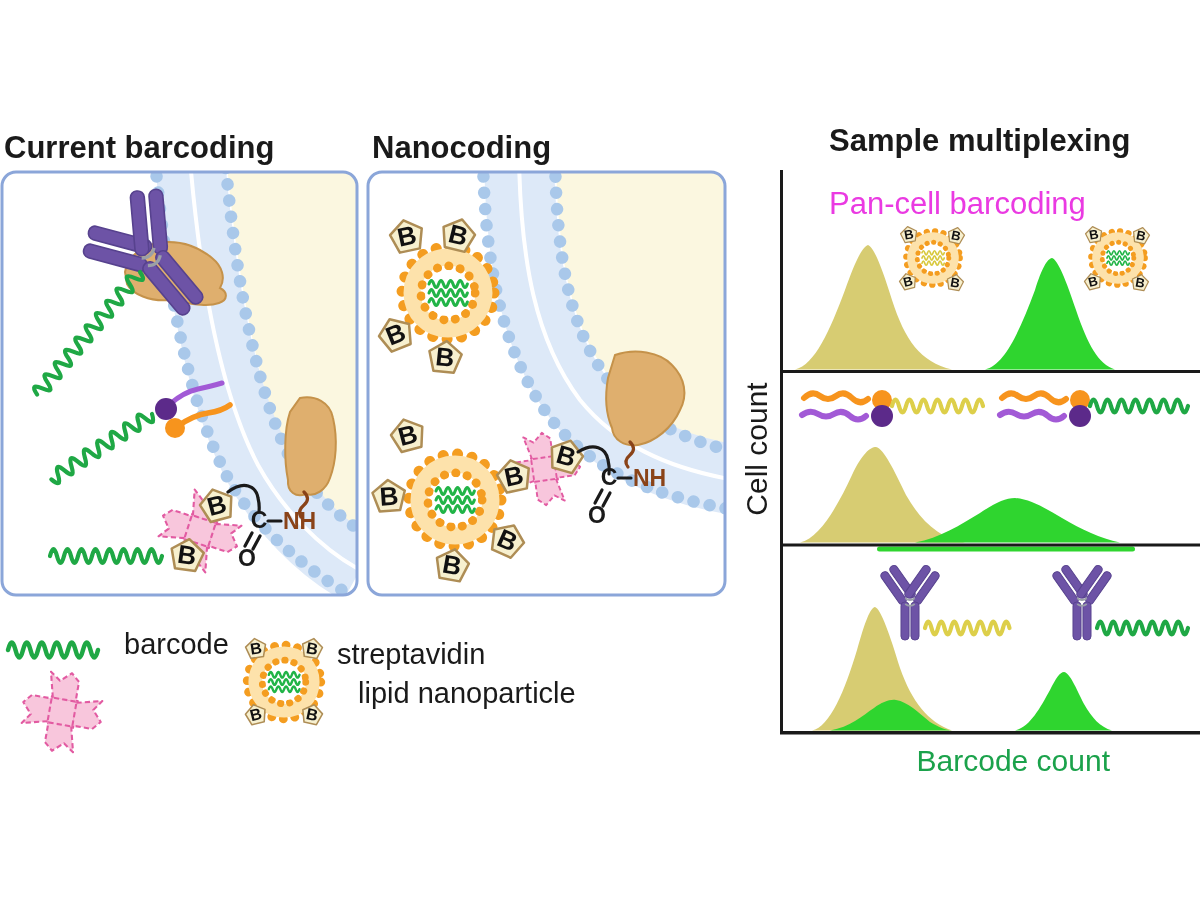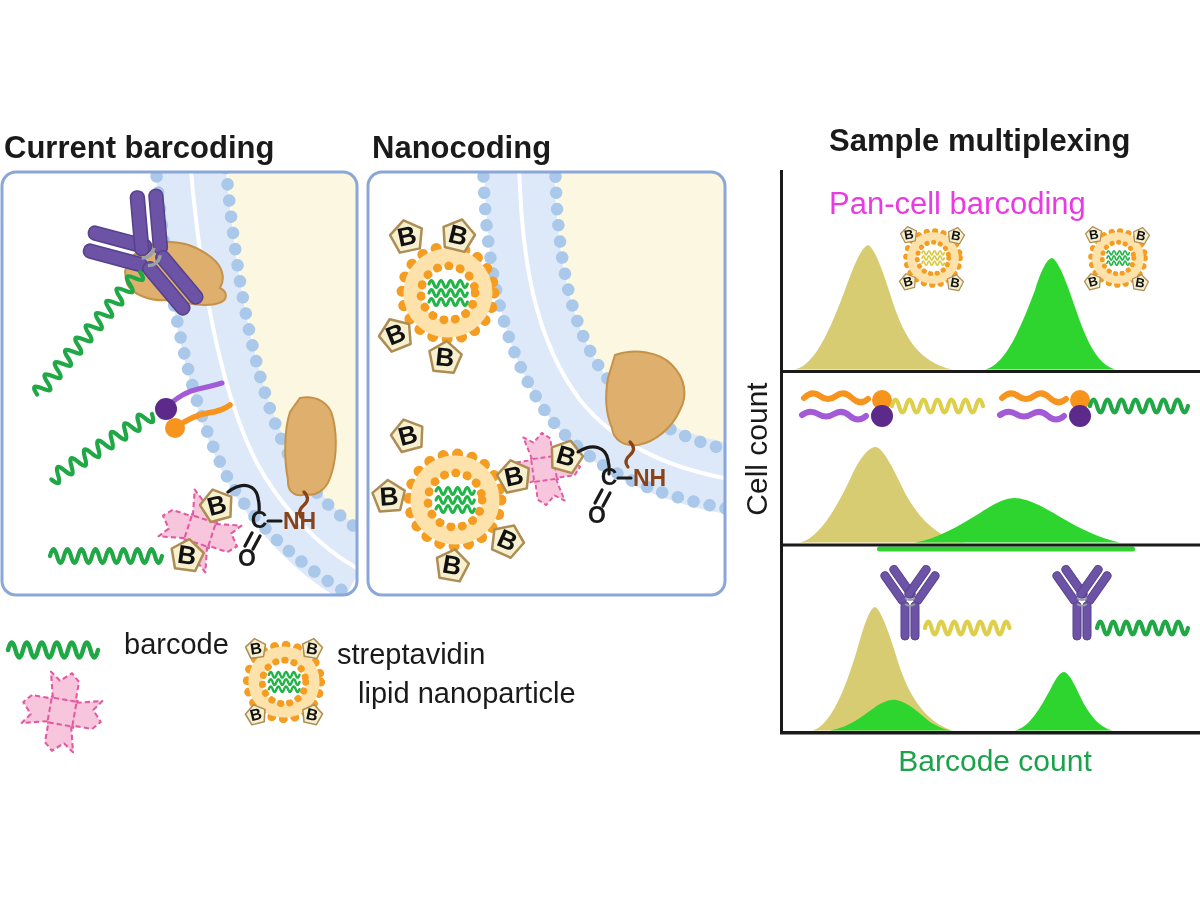--- a/index.html
+++ b/index.html
@@ -7,21 +7,21 @@
           font-family:"Liberation Sans", sans-serif;}
   .canvas svg{position:absolute;left:0;top:0;}
   .lbl{position:absolute;color:#1a1a1a;white-space:nowrap;}
   .title{font-size:31px;font-weight:700;letter-spacing:0px;}
   .t-current{left:4px;top:130px;}
   .t-nano{left:372px;top:130px;}
   .t-multi{left:829px;top:123px;}
   .pan-cell{left:793px;top:186px;font-size:31px;font-weight:400;margin-left:36px;}
   .ylabel{left:607px;top:432px;width:300px;text-align:center;font-size:30px;
           transform:rotate(-90deg);}
-  .xlabel{left:880px;top:744px;width:230px;text-align:center;font-size:30px;}
+  .xlabel{left:880px;top:744px;width:230px;text-align:right;font-size:30px;}
   .lg-barcode{left:124px;top:628px;font-size:29px;}
   .lg-strep{left:112px;top:693px;font-size:29px;}
   .lg-np1{left:337px;top:638px;font-size:29px;}
   .lg-np2{left:337px;top:677px;font-size:29px;margin-left:21px;}
 
   
   .panel-box{fill:none;stroke:#8ba6d9;stroke-width:3;}
   .mem-band{fill:none;stroke:#dde9f8;stroke-width:70;}
   .mem-mid{fill:none;stroke:#ffffff;stroke-width:4;}
   .mem-dots{fill:none;stroke:#a9c8ea;stroke-width:12.5;stroke-linecap:round;

